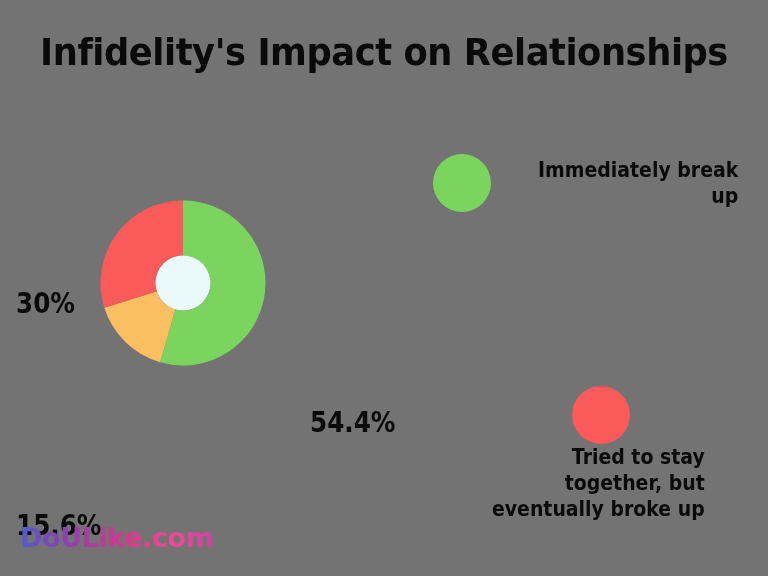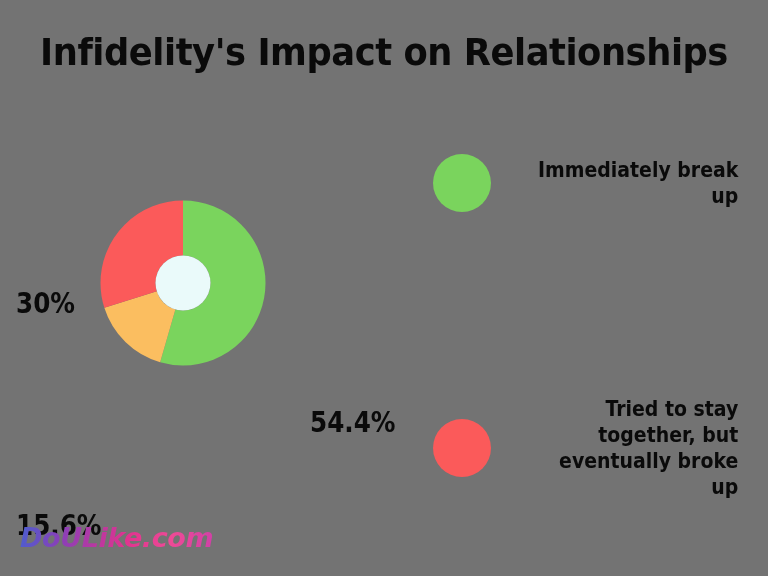--- a/index.html
+++ b/index.html
@@ -94,21 +94,21 @@
   }
   .legend-item {
     position: absolute;
     left: 0;
     width: 348px;
     display: flex;
     align-items: center;
   }
   .legend-item.item-0 { top: 18px;  height: 70px; }
   .legend-item.item-1 { top: 140px; height: 86px; }
-  .legend-item.item-2 { top: 262px; height: 112px; }
+  .legend-item.item-2 { top: 256px; height: 112px; flex-direction: column; }
 
   .legend-dot {
     flex: 0 0 auto;
     width: 58px;
     height: 58px;
     border-radius: 50%;
     margin-left: 13px;
   }
   .legend-label {
     flex: 1 1 auto;
@@ -134,21 +134,20 @@
     font-weight: bold;
     font-size: 27px;
     line-height: 34px;
     letter-spacing: -0.4px;
     background: linear-gradient(100deg, #4a5fd0 0%, #8a3fb8 22%, #e0338f 55%, #ef4a96 78%, #cf3fa8 100%);
     -webkit-background-clip: text;
     background-clip: text;
     color: transparent;
     -webkit-text-fill-color: transparent;
     white-space: nowrap;
-    font-style: italic;
   }
 </style>
 </head>
 <body>
 
 <div id="infographic">
 
   <div class="title">Infidelity's Impact on Relationships</div>
 
   <div class="chart-area">

